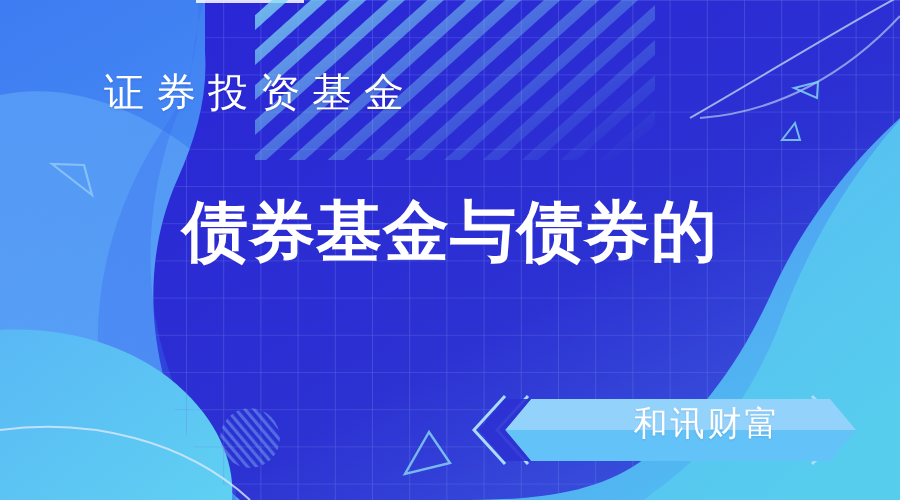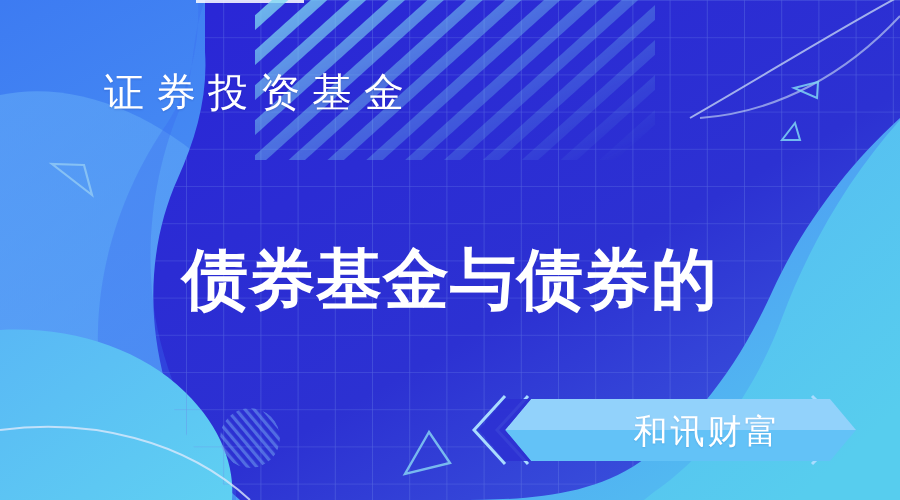--- a/index.html
+++ b/index.html
@@ -46,31 +46,30 @@
     text-align: center;
     color: #ffffff;
     font-size: 66px;
     font-weight: 700;
     line-height: 86px;
     letter-spacing: 1px;
     white-space: nowrap;
   }
   #headline .hl-line {
     display: block;
-    margin-top: 48px;
   }
   #headline .hl-line.indent {
     padding-left: 18px;
   }
 
   
   #ribbon {
     position: absolute;
     left: 470px;
-    top: 400px;
+    top: 392px;
     width: 430px;
     height: 84px;
   }
   #ribbon-label {
     position: absolute;
     left: 0;
     top: 0;
     width: 390px;
     height: 62px;
     line-height: 62px;

